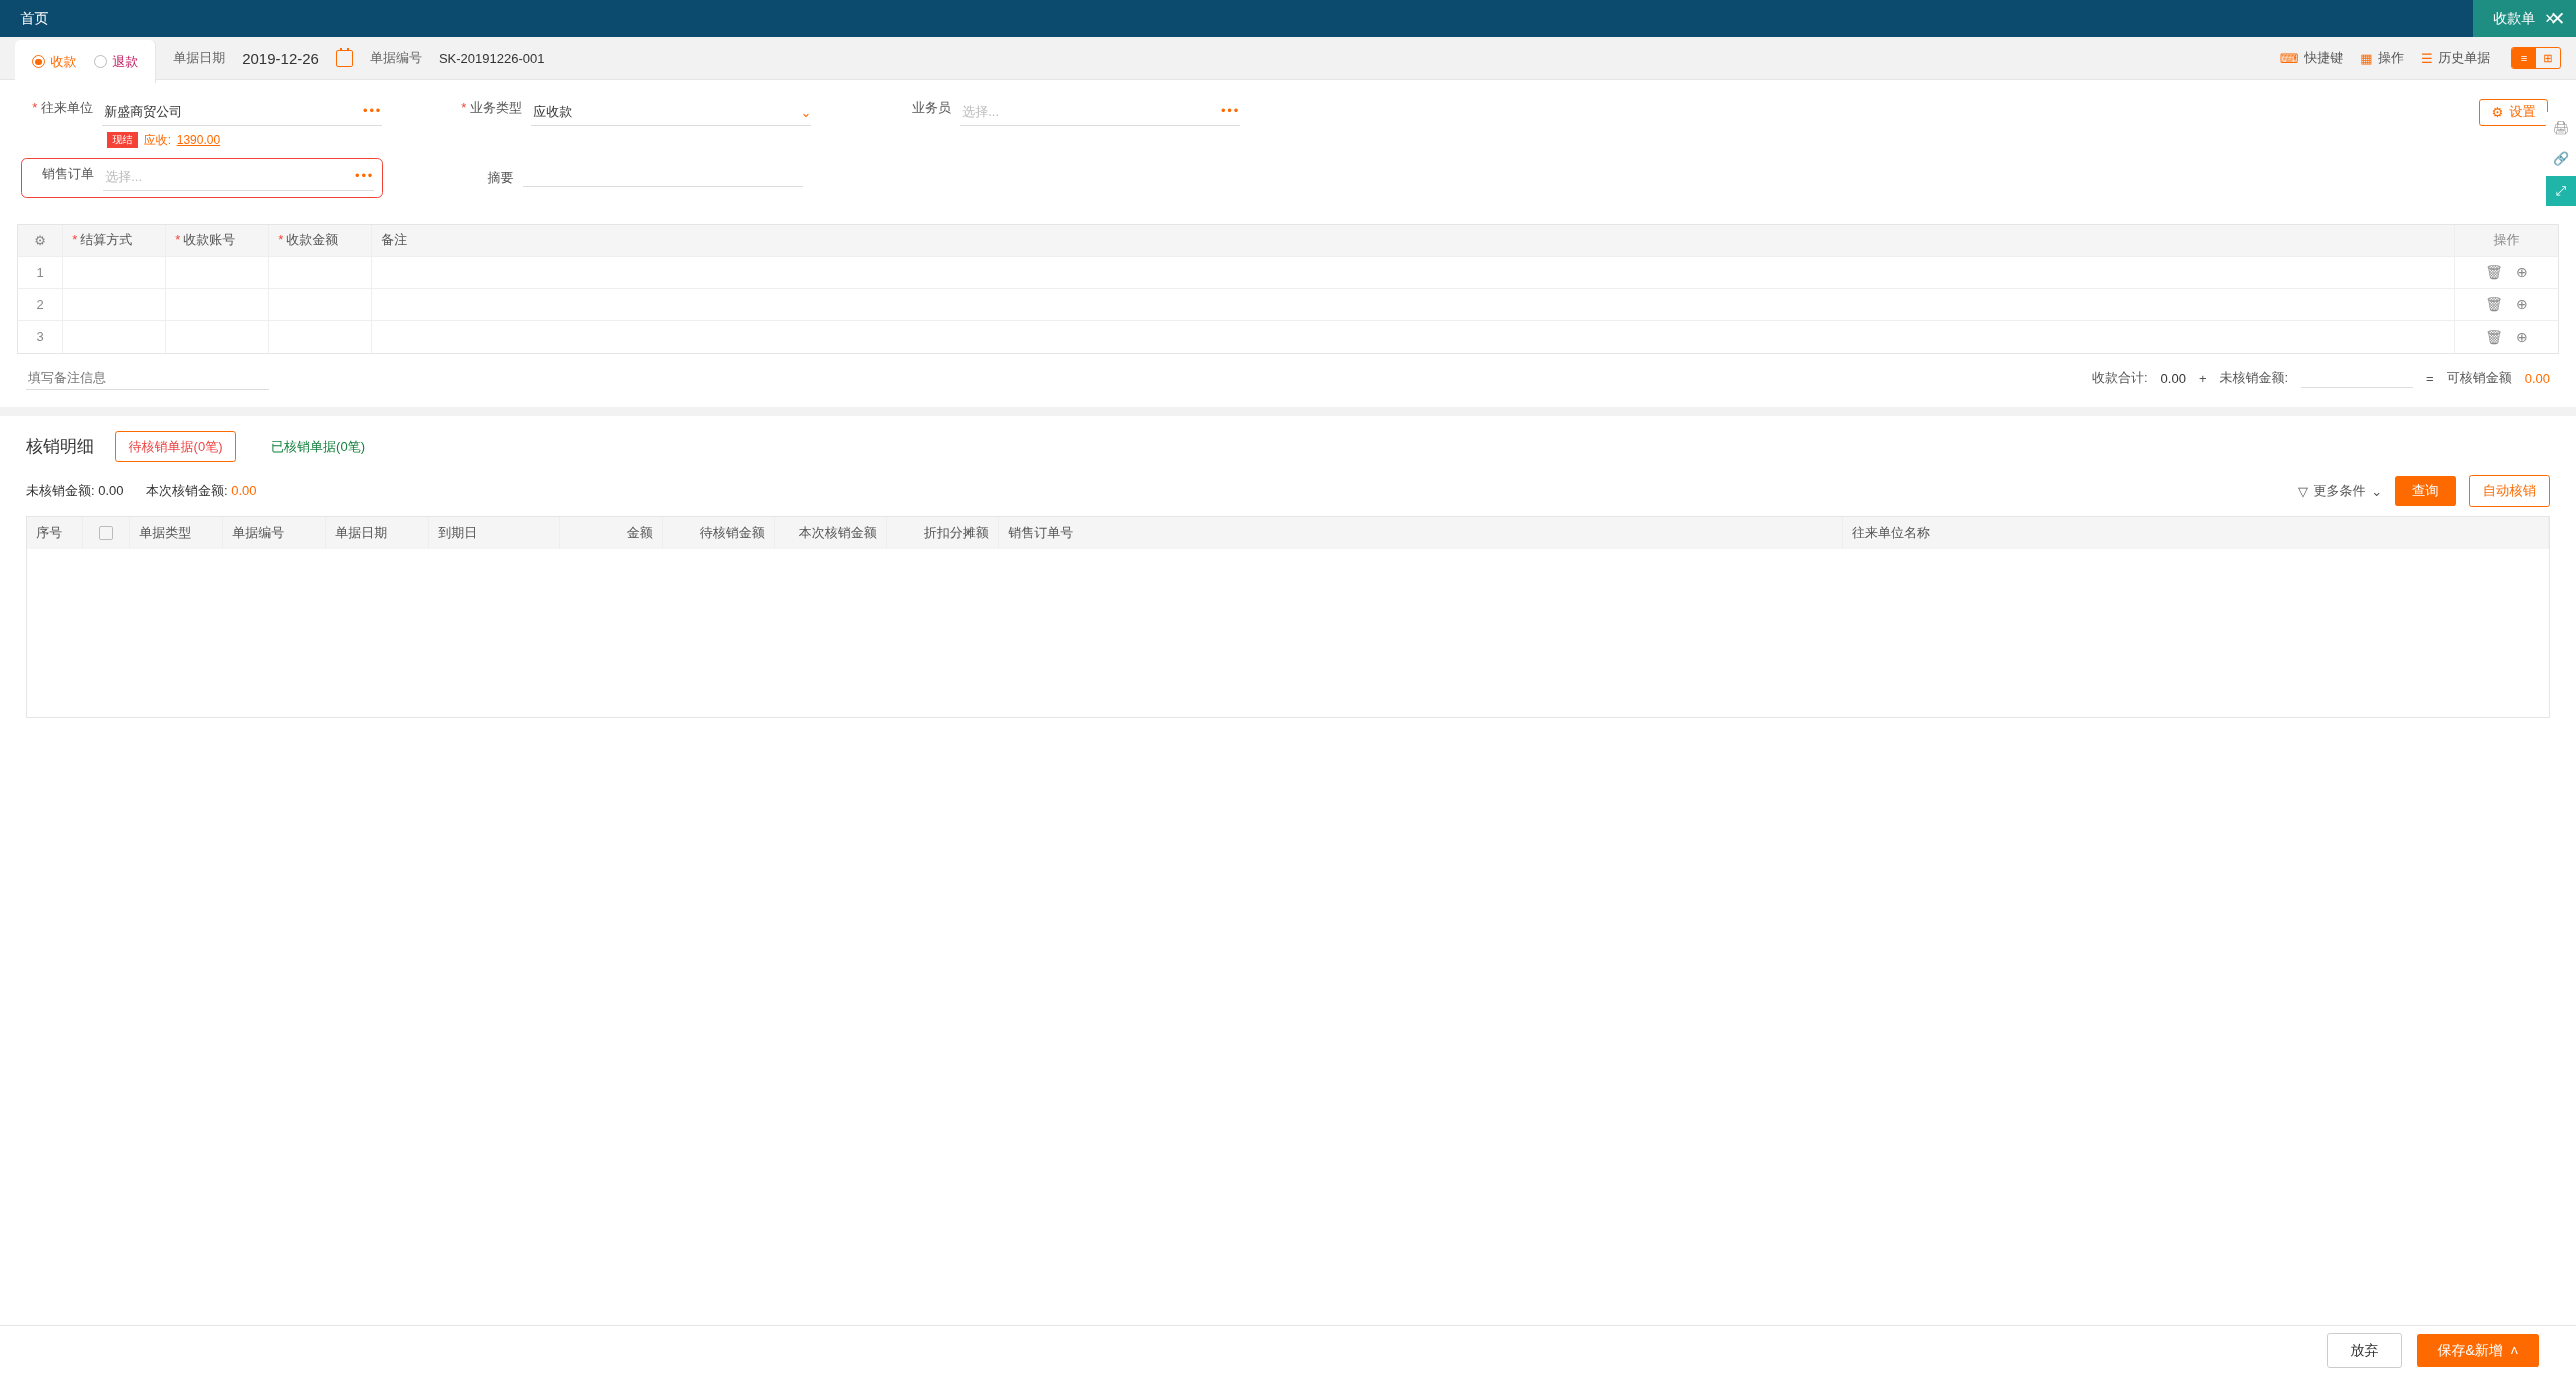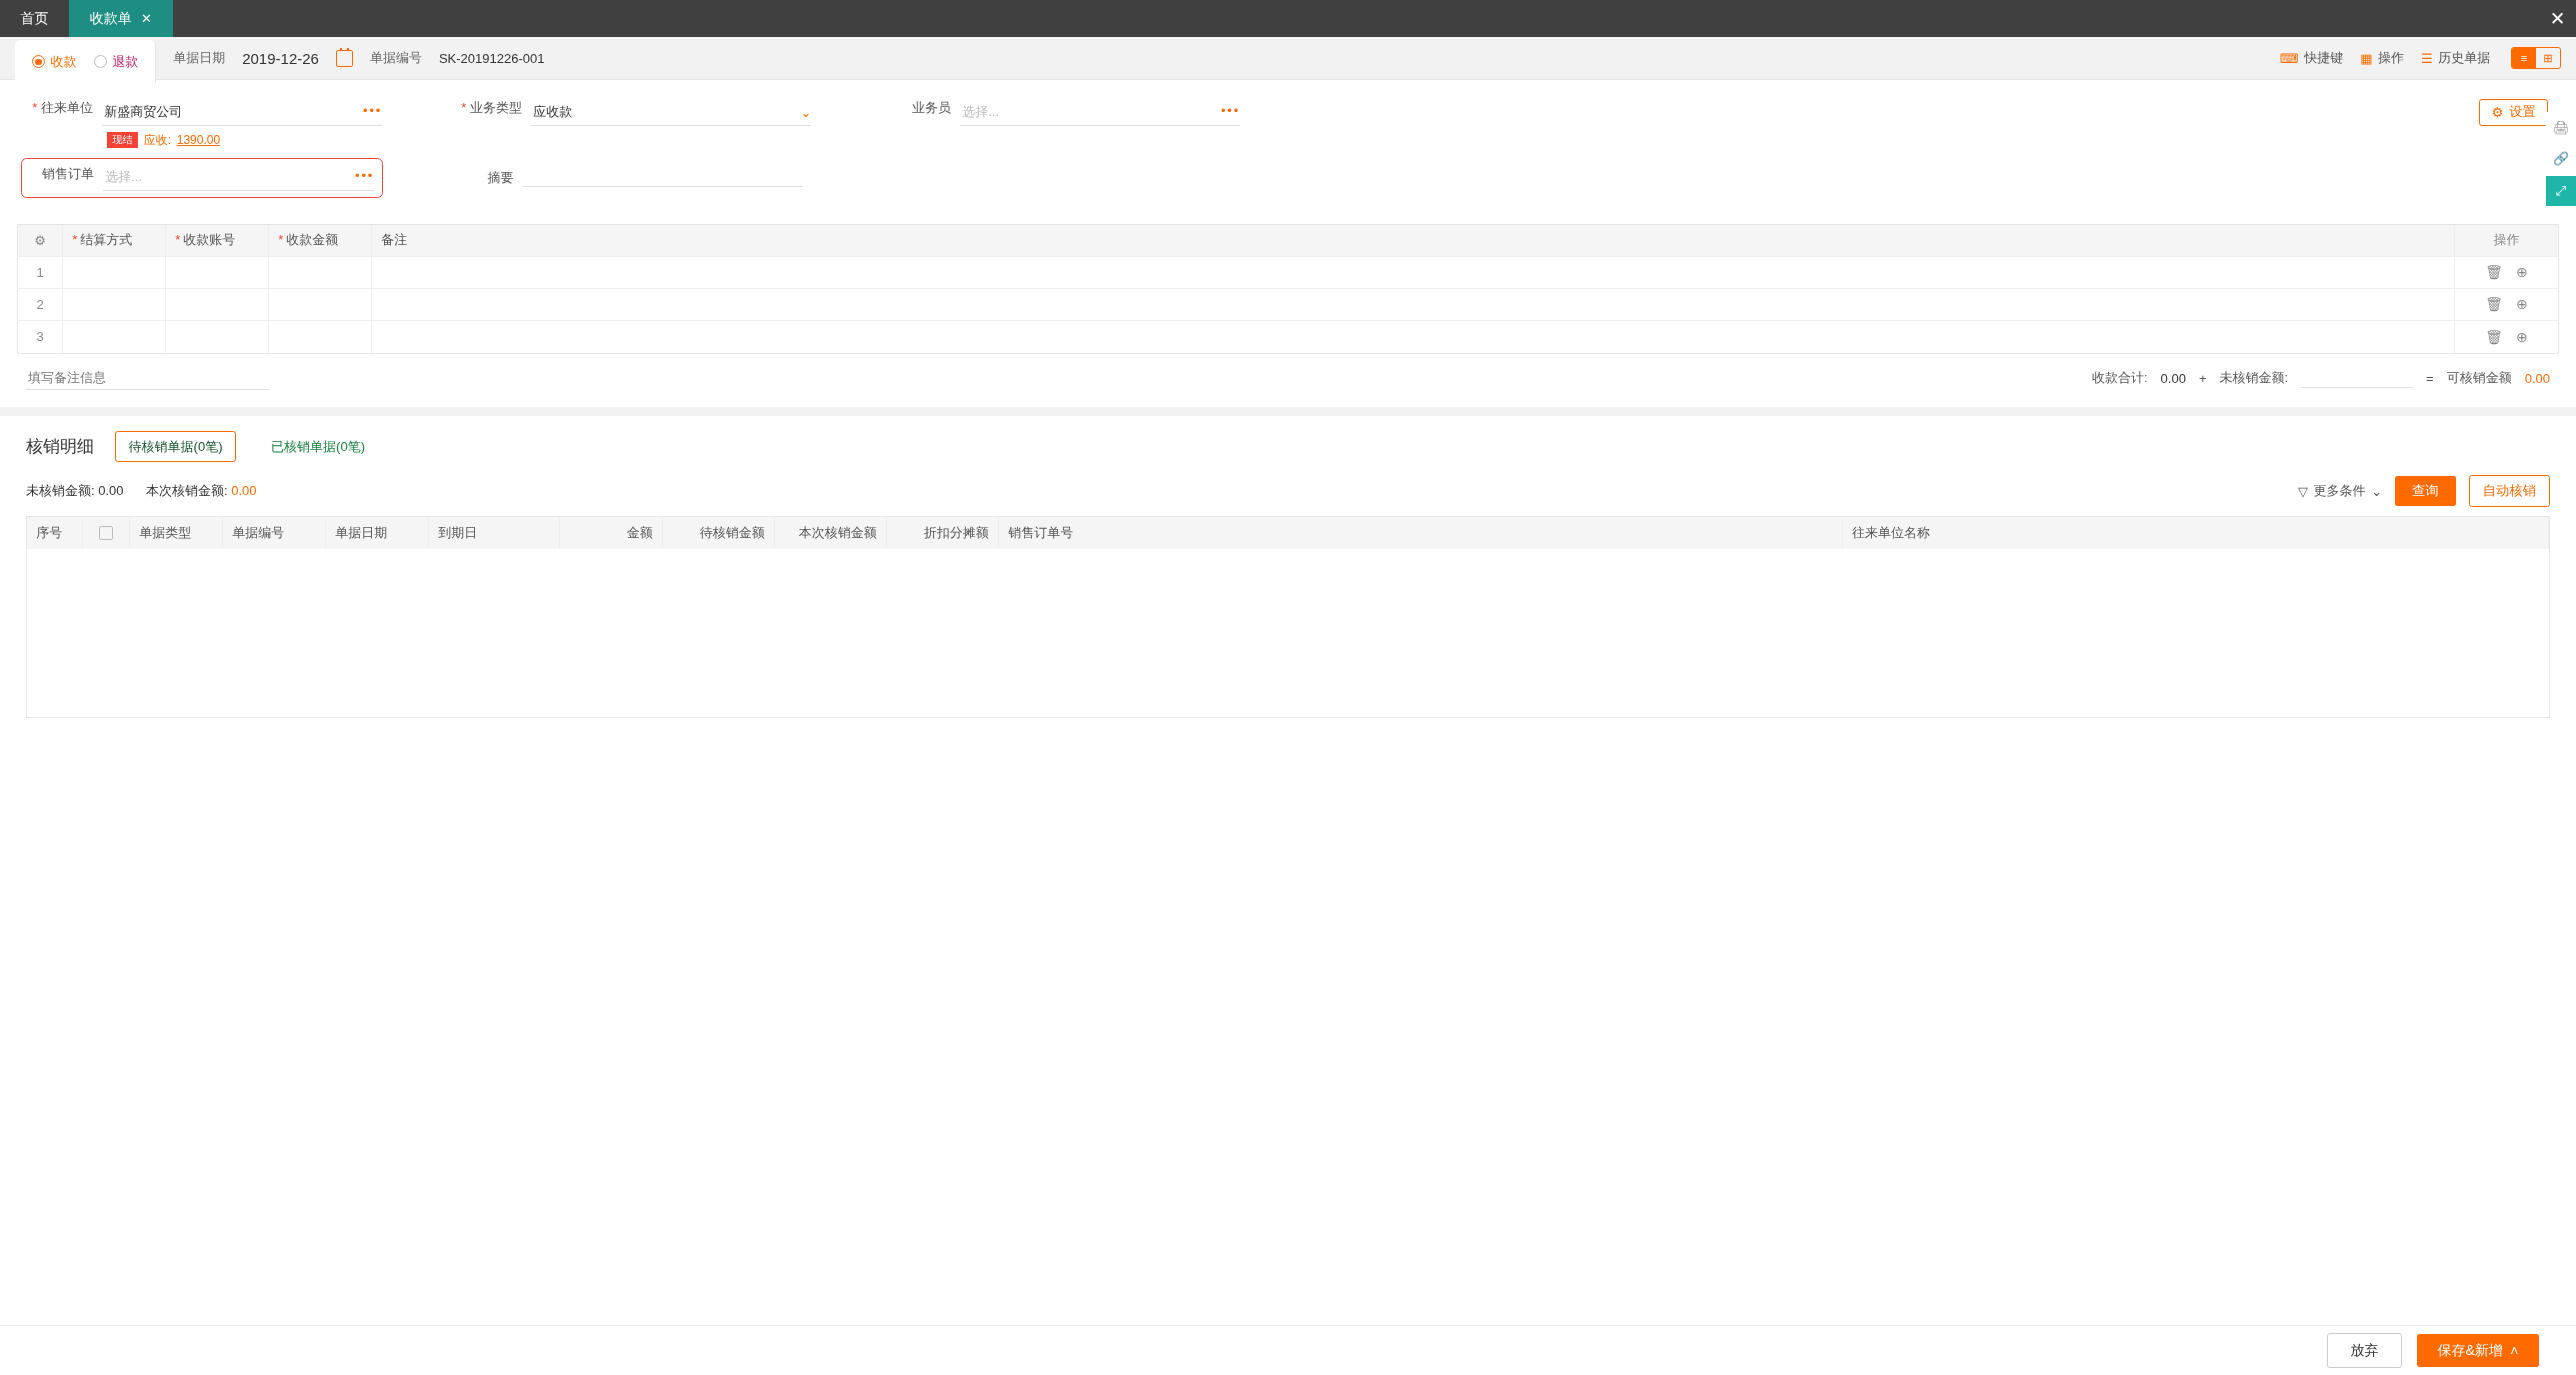--- a/index.html
+++ b/index.html
@@ -6,24 +6,25 @@
   body {
     font-family: "Microsoft YaHei", "PingFang SC", sans-serif;
     font-size: 13px;
     color: #333;
     background: #fff;
     overflow: hidden;
   }
   
   .titlebar {
     height: 37px;
-    background: #404040;
+    background: #0c4a6e;
     display: flex;
     align-items: stretch;
     position: relative;
+    justify-content: space-between;
   }
   .titlebar .tab {
     padding: 0 20.6px;
     display: flex;
     align-items: center;
     color: #fff;
     font-size: 14px;
     cursor: pointer;
     gap: 9.3px;
   }
@@ -203,21 +204,21 @@
   }
   .wo-head {
     display:flex; align-items:center; gap:20.6px;
     margin-bottom: 13px;
   }
   .wo-title { font-size:17px; color:#333; }
   .subtab {
     padding: 5.6px 13px; border:0.9px solid transparent; border-radius:2.8px;
     cursor:pointer; color:#15803d;
   }
-  .subtab.active { border-color:#ff6a00; color:#14532d; }
+  .subtab.active { border-color:#ff6a00; color:#ef4444; }
   .wo-filter {
     display:flex; align-items:center; gap:22.4px;
     margin-bottom: 9.3px;
   }
   .wo-filter .right { margin-left:auto; display:flex; align-items:center; gap:13px; }
   .btn-orange {
     background:#ff6a00; color:#fff; border:none;
     padding:5.6px 17px; border-radius:2.8px; cursor:pointer;
   }
   .btn-outline {

